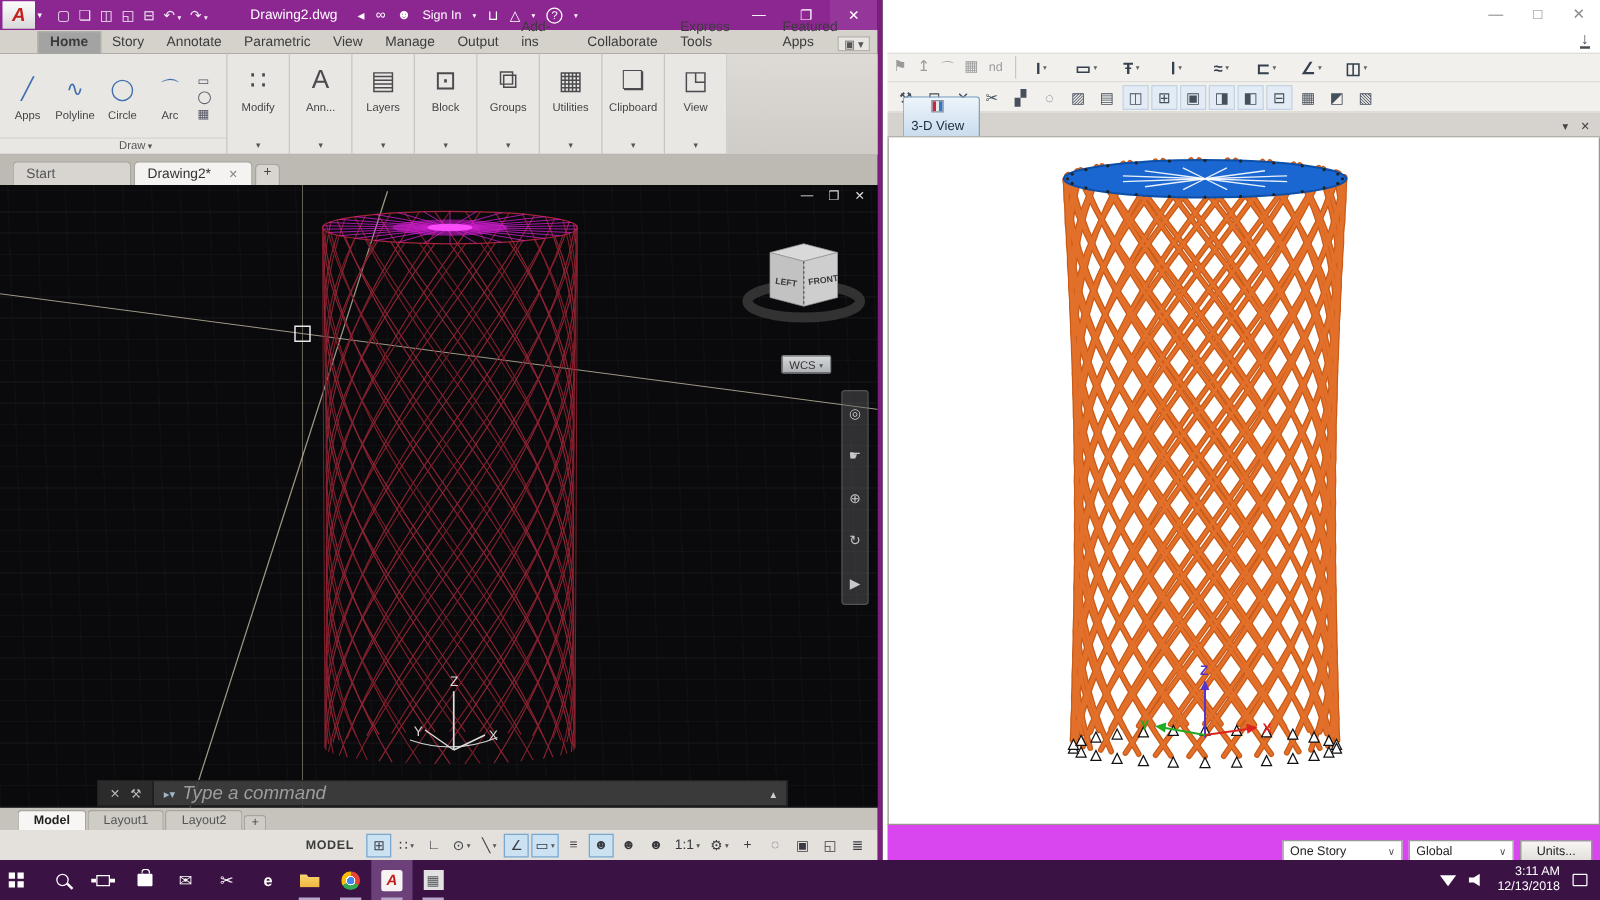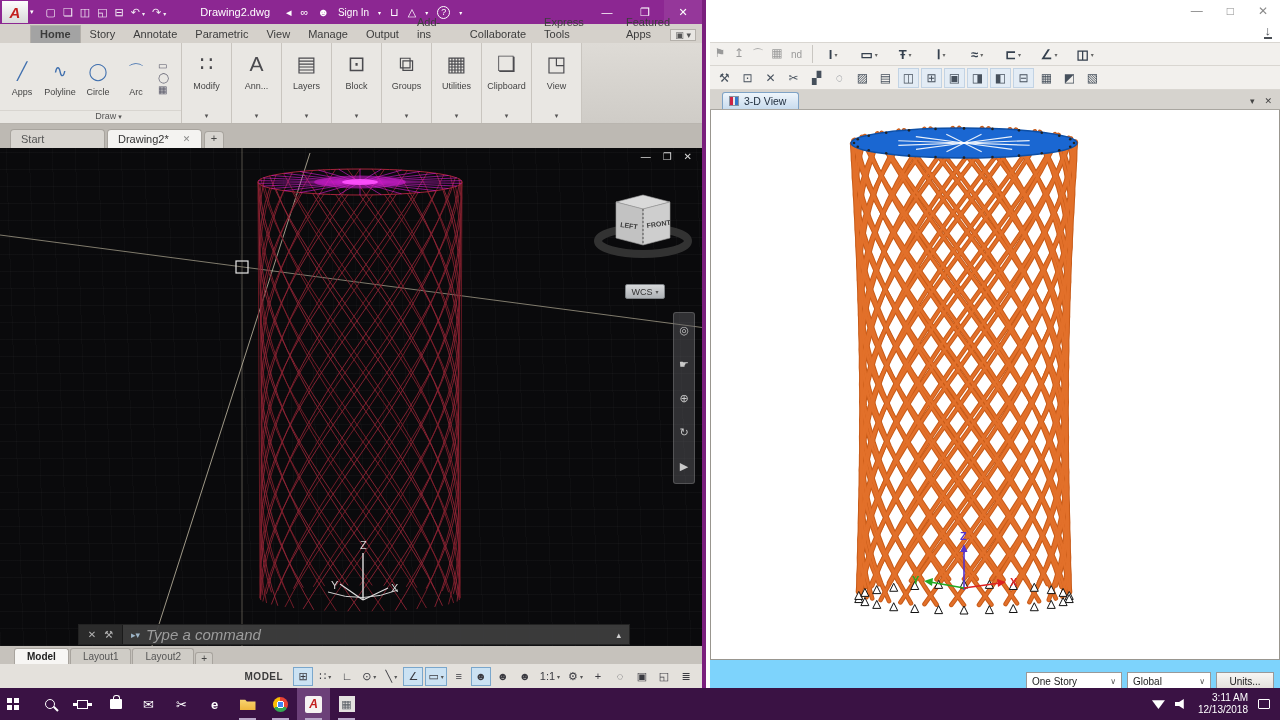--- a/index.html
+++ b/index.html
@@ -87,25 +87,25 @@
   .ra-toolbar1 { height:24px; background:#f2f0ed; border-top:1px solid #d9d6d1; border-bottom:1px solid #d9d6d1; display:flex; align-items:center; padding-left:2px; gap:3px; }
   .ra-toolbar1 .tbico { color:#9a9a9a; font-size:12px; min-width:16px; text-align:center; }
   .nd-label { color:#9a9a9a; font-size:10px; margin:0 3px; }
   .tb-sep { width:1px; height:18px; background:#c9c6c1; margin:0 4px; }
   .profile-btn { display:flex; align-items:center; gap:2px; min-width:26px; justify-content:center; color:#35404e; font-size:13px; font-weight:bold; }
   .profile-btn::after { content:"▾"; font-size:6px; color:#666; font-weight:normal; }
   .ra-toolbar2 { height:24px; background:#f2f0ed; border-bottom:1px solid #d9d6d1; display:flex; align-items:center; padding-left:4px; gap:2px; }
   .ra-toolbar2 .tbico { min-width:21px; height:20px; display:flex; align-items:center; justify-content:center; color:#46505c; font-size:12px; }
   .ra-toolbar2 .tbico.hl { background:#e3ecf5; border:1px solid #c2d3e4; }
   .ra-tabbar { height:20px; background:#d6d3ce; border-bottom:1px solid #a9a6a0; display:flex; align-items:flex-end; position:relative; }
-  .viewtab { margin-left:12px; padding:2px 12px 2px 6px; background:linear-gradient(#eef5fb,#c9dcee); border:1px solid #7fa3c6; border-bottom:none; border-radius:3px 3px 0 0; display:flex; align-items:center; gap:5px; font-size:10.5px; color:#1c2a3a; }
+  .viewtab { margin-left:12px; padding:2px 12px 2px 6px; background:linear-gradient(#eef5fb,#c9dcee); border:1px solid #7fa3c6; border-bottom:none; border-radius:3px 3px 0 0; display:flex; align-items:center; gap:5px; font-size:10.5px; color:#1c2a3a;flex-direction:column; }
   .tab3d-icon { width:10px; height:10px; border:1px solid #8892a0; background:linear-gradient(90deg,#c24 0 3px,#e8e8e8 3px 5px,#37c 5px 10px); }
   .ra-tabctrl { position:absolute; right:8px; bottom:3px; display:flex; gap:10px; font-size:9px; color:#444; }
   .ra-view { position:relative; height:550px; background:#fff; border-left:1px solid #99968f; border-right:1px solid #99968f; border-bottom:1px solid #99968f; overflow:hidden; }
-  .ra-statusbar { height:42px; background:#7dd3fc; display:flex; align-items:center; justify-content:flex-end; gap:5px; padding-right:6px; }
+  .ra-statusbar { height:42px; background:#d946ef; display:flex; align-items:center; justify-content:flex-end; gap:5px; padding-right:6px; }
   .ra-combo { width:96px; height:18px; background:#fff; border:1px solid #999; font-size:10px; color:#222; display:flex; align-items:center; justify-content:space-between; padding:0 5px; }
   .ra-combo .arrow { font-size:8px; color:#555; }
   .units-btn { width:58px; height:18px; background:linear-gradient(#f7f6f4,#e2dfda); border:1px solid #999; font-size:10px; color:#222; display:flex; align-items:center; justify-content:center; }
   .ra-bottomspacer { height:2px; background:#d0cdc8; }
 
   
   #taskbar { position:absolute; left:0; top:688px; width:1280px; height:32px; background:#3a1244; display:flex; align-items:center; }
   .tb-icons { display:flex; height:32px; align-items:center; }
   .tb-item { width:33px; height:32px; display:flex; align-items:center; justify-content:center; position:relative; }
   .tb-item.active { background:rgba(190,140,205,0.38); }

